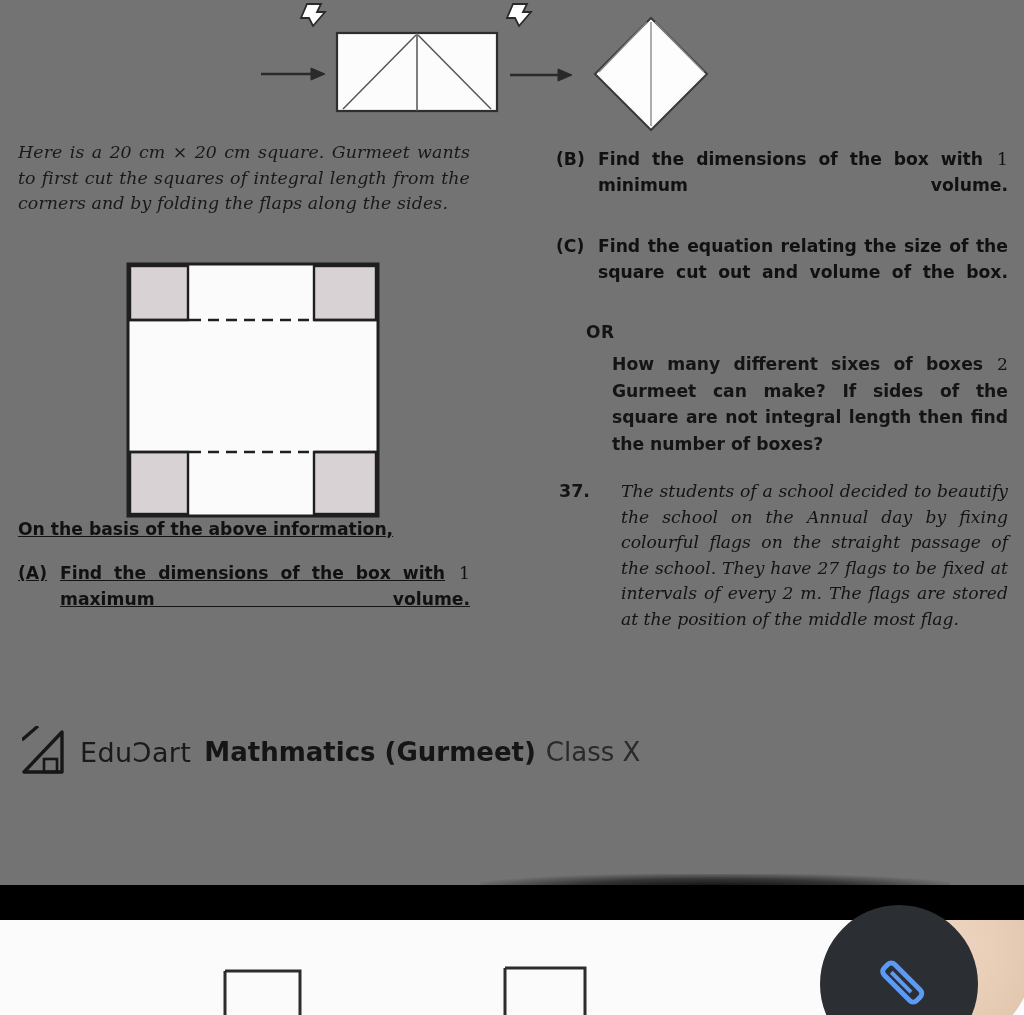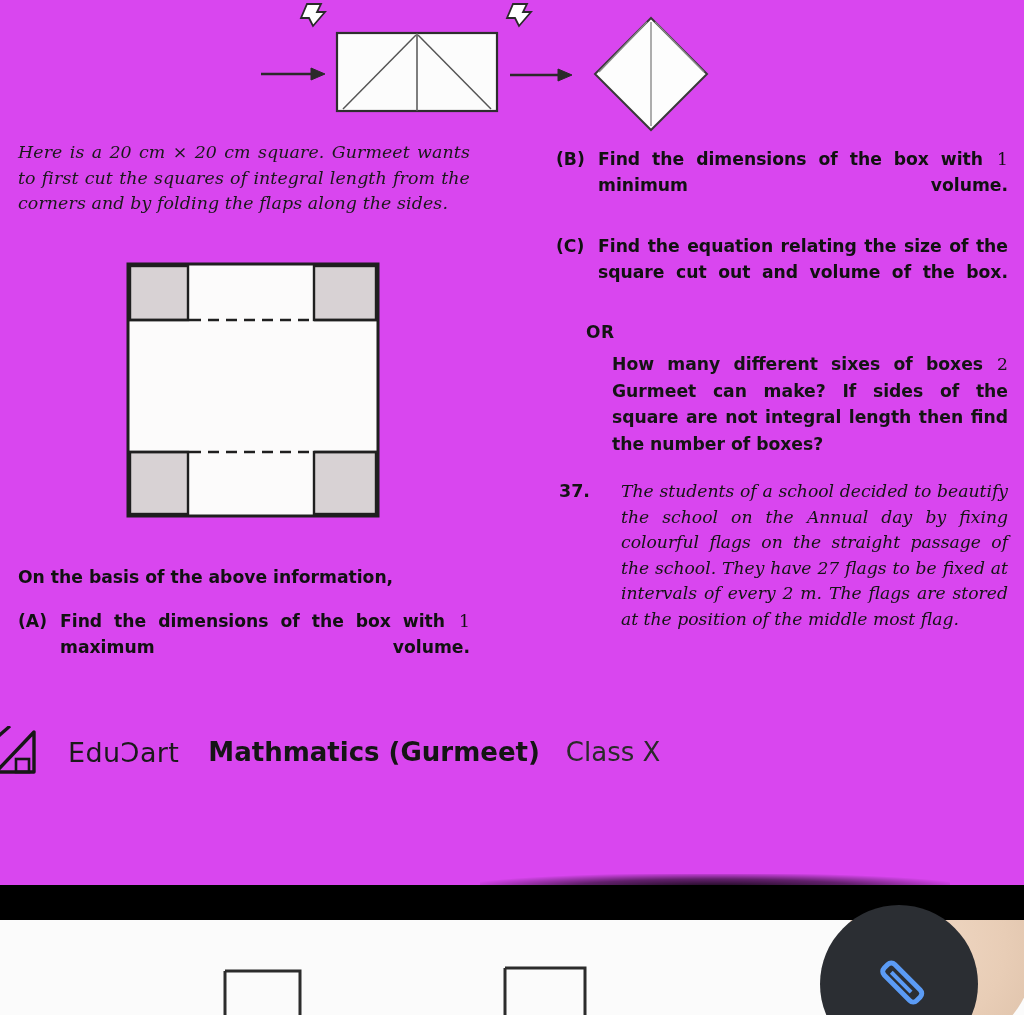--- a/index.html
+++ b/index.html
@@ -12,21 +12,21 @@
     height: 1015px;
     position: relative;
     overflow: hidden;
     font-family: "DejaVu Sans", sans-serif;
     color: #141414;
   }
 
   .page {
     position: absolute;
     inset: 0;
-    background: #d946ef;
+    background: #737373;
   }
 
   
   .fold-strip {
     position: absolute;
     left: 255px;
     top: 0px;
     width: 500px;
     height: 140px;
   }
@@ -149,21 +149,22 @@
   }
 
   
   .brand {
     position: absolute;
     left: 0px;
     top: 724px;
     height: 56px;
     display: flex;
     align-items: center;
-    gap: 16px;
+    gap: 0px;
+    padding-left: 28px;
   }
   .brand-mark {
     width: 46px;
     height: 52px;
     margin-left: -6px;
     flex: 0 0 auto;
   }
   .brand-name {
     font-family: "DejaVu Sans", sans-serif;
     font-size: 27px;
@@ -302,21 +303,21 @@
       <line x1="64" y1="58" x2="187" y2="58" stroke="#1f1f1f" stroke-width="2.4" stroke-dasharray="11 7"></line>
       <line x1="64" y1="190" x2="187" y2="190" stroke="#1f1f1f" stroke-width="2.4" stroke-dasharray="11 7"></line>
 
       <line x1="2" y1="58" x2="64" y2="58" stroke="#1f1f1f" stroke-width="2.4"></line>
       <line x1="188" y1="58" x2="252" y2="58" stroke="#1f1f1f" stroke-width="2.4"></line>
       <line x1="2" y1="190" x2="64" y2="190" stroke="#1f1f1f" stroke-width="2.4"></line>
       <line x1="188" y1="190" x2="252" y2="190" stroke="#1f1f1f" stroke-width="2.4"></line>
     </svg>
   </div>
 
-  <div style="position:absolute; left:18px; top:564px; width:452px;">
+  <div style="position:absolute; left:18px; top:516px; width:452px;text-decoration:underline;">
     <div class="bold-blk">On the basis of the above information,</div>
 
     <div class="q-item" style="margin-top:18px;">
       <div class="q-label">(A)</div>
       <div class="q-body">
         <span class="q-marks">1</span>
         <span>Find the dimensions of the box with maximum volume.</span>
       </div>
     </div>
   </div>

